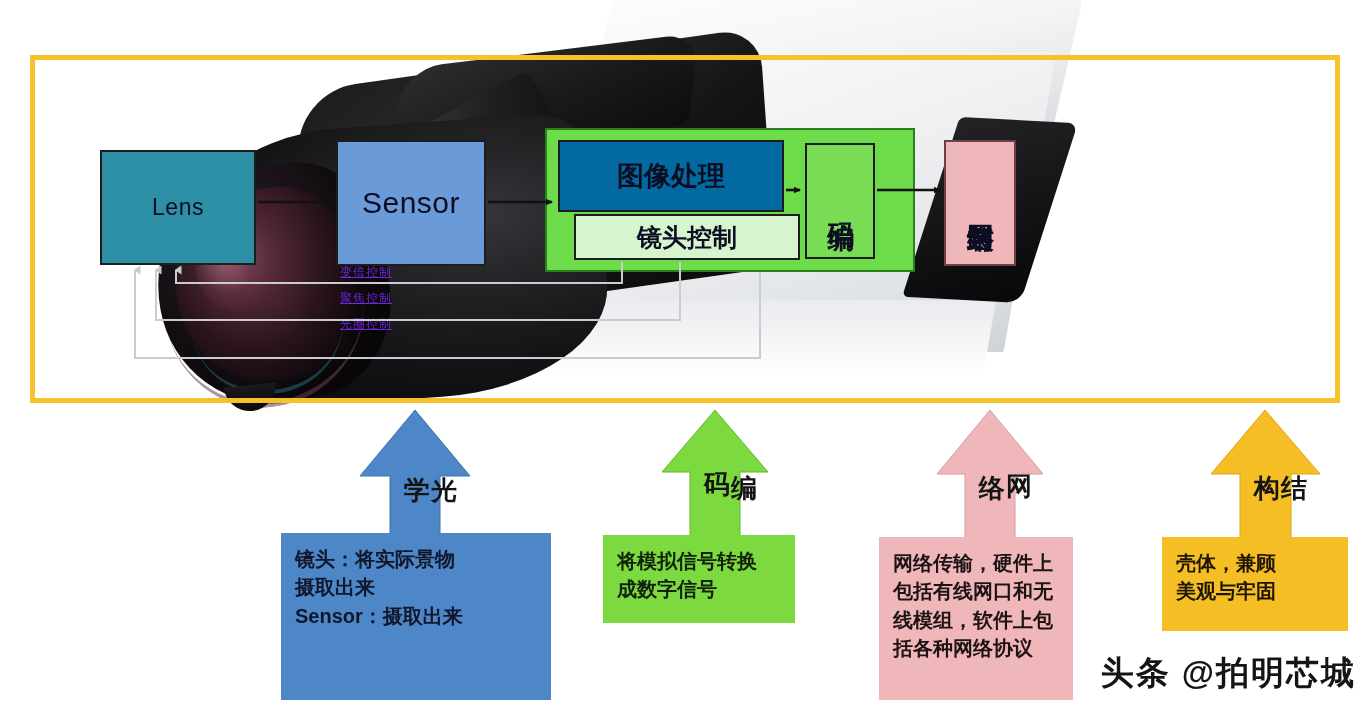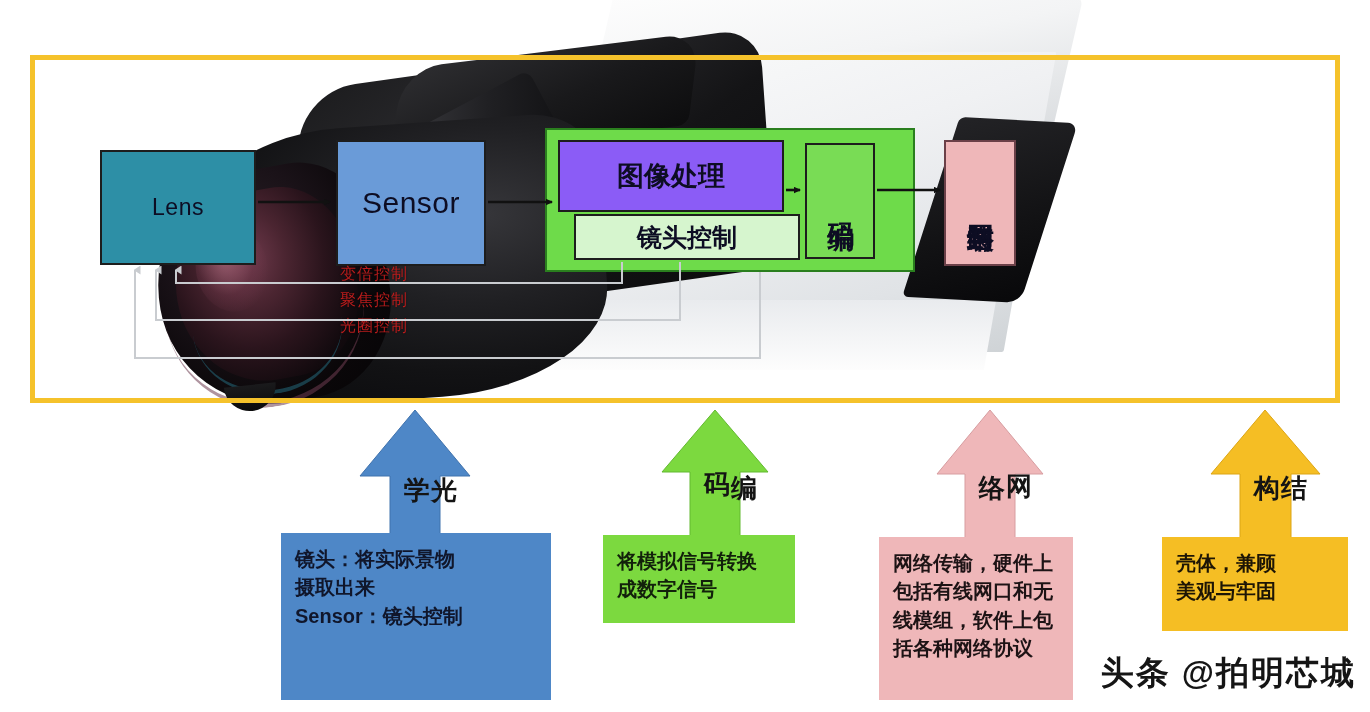--- a/index.html
+++ b/index.html
@@ -113,35 +113,35 @@
   .pbox{position:absolute;box-sizing:border-box;border:2px solid #1d1d1d;
         display:flex;align-items:center;justify-content:center;text-align:center;
         color:#0d0d23;}
   .box-lens{left:100px;top:138px;width:156px;height:115px;background:#2D8FA6;
             font-size:23px;letter-spacing:.5px;margin-top:12px;}
   .box-sensor{left:336px;top:140px;width:150px;height:126px;background:#6A9BD8;
             font-size:30px;letter-spacing:.5px;}
 
   .green-group{position:absolute;left:545px;top:128px;width:370px;height:144px;
             background:#6EDB4A;border:2px solid #2a7f1e;box-sizing:border-box;}
-  .box-imgproc{left:558px;top:140px;width:226px;height:72px;background:#8b5cf6;
+  .box-imgproc{left:558px;top:140px;width:226px;height:72px;background:#0369a1;
             font-size:27px;font-weight:600;}
   .box-lensctl{left:558px;top:214px;width:226px;height:46px;background:#D6F5CE;
             font-size:25px;font-weight:600;margin-left:16px;}
   .box-encode{left:805px;top:143px;width:70px;height:116px;background:#79DC55;
             font-size:27px;font-weight:600;line-height:1.1;}
   .box-netpack{left:944px;top:140px;width:72px;height:126px;background:#EFB7B9;
             border-color:#6b4048;font-size:27px;font-weight:600;line-height:1.15;}
 
   .vtext{writing-mode:vertical-rl;text-orientation:upright;}
 
   
-  .ctl-label{position:absolute;color:#b91c1c;font-size:16px;letter-spacing:1px;
+  .ctl-label{position:absolute;color:#6d28d9;font-size:12px;letter-spacing:1px;
              font-family:"DejaVu Sans",sans-serif;white-space:nowrap;
-             text-shadow:0 0 2px rgba(0,0,0,.45);}
+             text-shadow:0 0 2px rgba(0,0,0,.45);text-decoration:underline;}
 
   
   svg.wires{position:absolute;left:0;top:0;width:1370px;height:712px;overflow:visible;}
 
   
   .pillar{position:absolute;}
   .arrowsvg{position:absolute;left:0;top:0;}
   .arrow-label{position:absolute;font-size:26px;font-weight:700;color:#141414;
                writing-mode:vertical-rl;text-orientation:upright;line-height:1.05;
                letter-spacing:2px;}
@@ -216,21 +216,21 @@
   </svg>
 
   <div class="pillar">
     <svg class="arrowsvg" width="1370" height="712">
       <path d="M415,410 L470,476 L440,476 L440,536 L390,536 L390,476 L360,476 Z" fill="#4E87C7" stroke="#3f72ad" stroke-width="1"></path>
     </svg>
     <div class="arrow-label" style="left:403px;top:456px;">光学</div>
     <div class="caption cap-blue" style="left:281px;top:533px;width:270px;height:167px;">
       <div>镜头：将实际景物</div>
       <div>摄取出来</div>
-      <div>Sensor：镜头控制</div>
+      <div>Sensor：摄取出来</div>
     </div>
   </div>
 
   <div class="pillar">
     <svg class="arrowsvg" width="1370" height="712">
       <path d="M715,410 L768,472 L740,472 L740,538 L690,538 L690,472 L662,472 Z" fill="#7CD93F" stroke="#63b931" stroke-width="1"></path>
     </svg>
     <div class="arrow-label" style="left:703px;top:452px;">编码</div>
     <div class="caption cap-green" style="left:603px;top:535px;width:192px;height:88px;">
       <div>将模拟信号转换</div>

